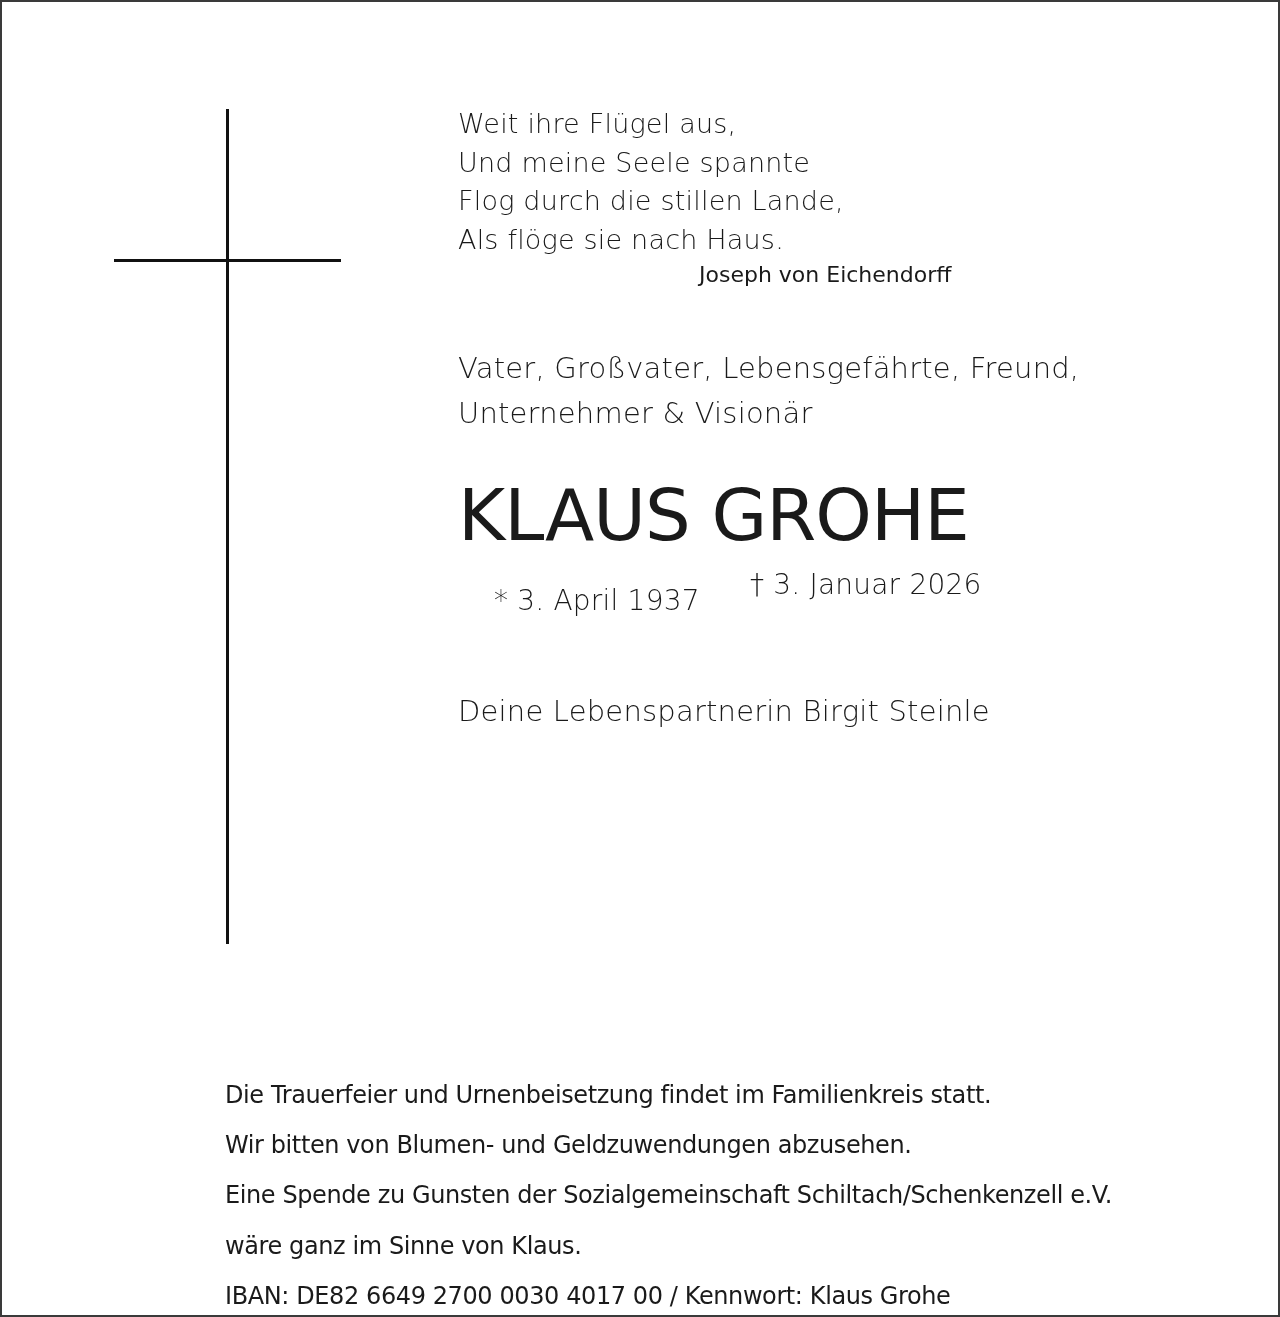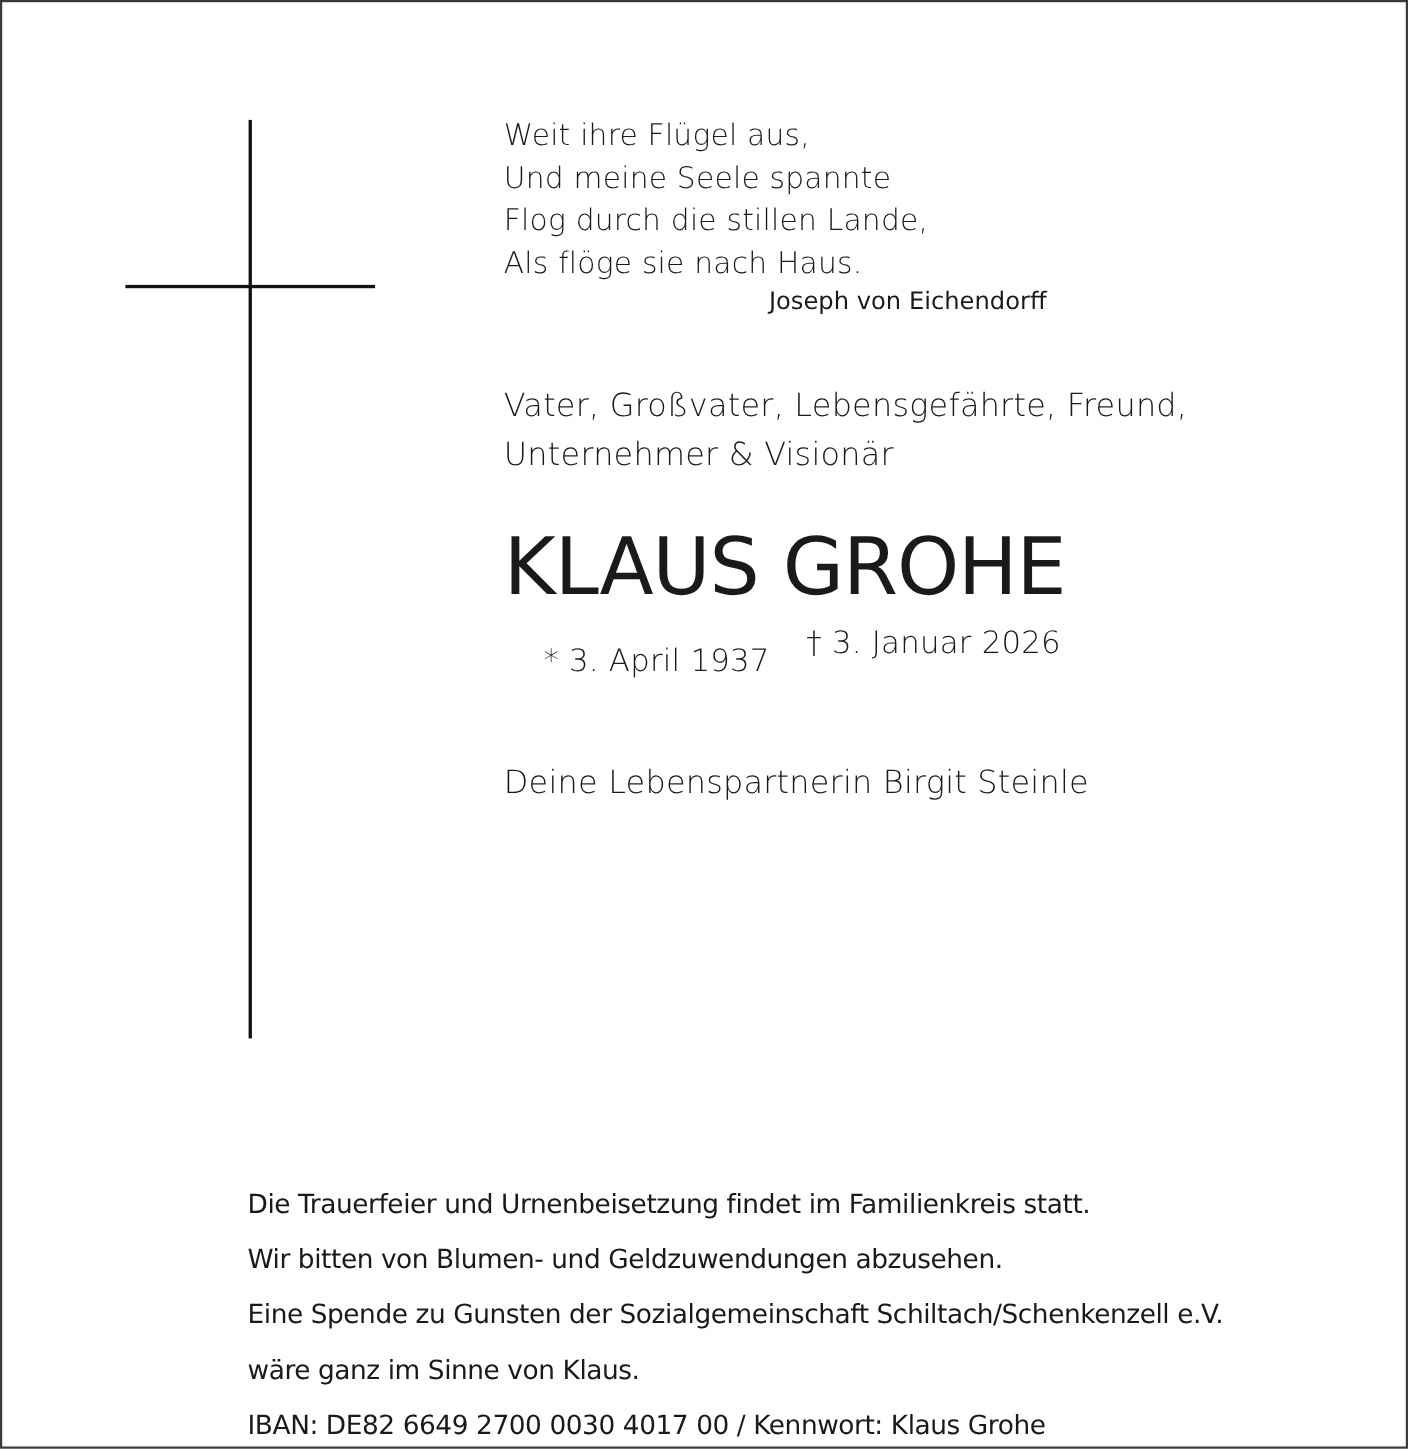--- a/index.html
+++ b/index.html
@@ -72,21 +72,21 @@
       letter-spacing: -1px;
       font-weight: 400;
       text-align: center;
     }
     .dates {
       top: 564px;
       font-size: 28px;
       line-height: 38px;
     }
     .dates .birth { position: absolute; left: 0; top: 16px; white-space: nowrap; margin-left: 36px; }
-    .dates .death { position: absolute; left: 275px; top: 0; white-space: nowrap; }
+    .dates .death { position: absolute; left: 292px; top: 0; white-space: nowrap; }
     .partner {
       top: 689px;
       font-size: 29px;
       line-height: 40px;
     }
     .sons {
       top: 745px;
       font-size: 29px;
       line-height: 42px;
     }

